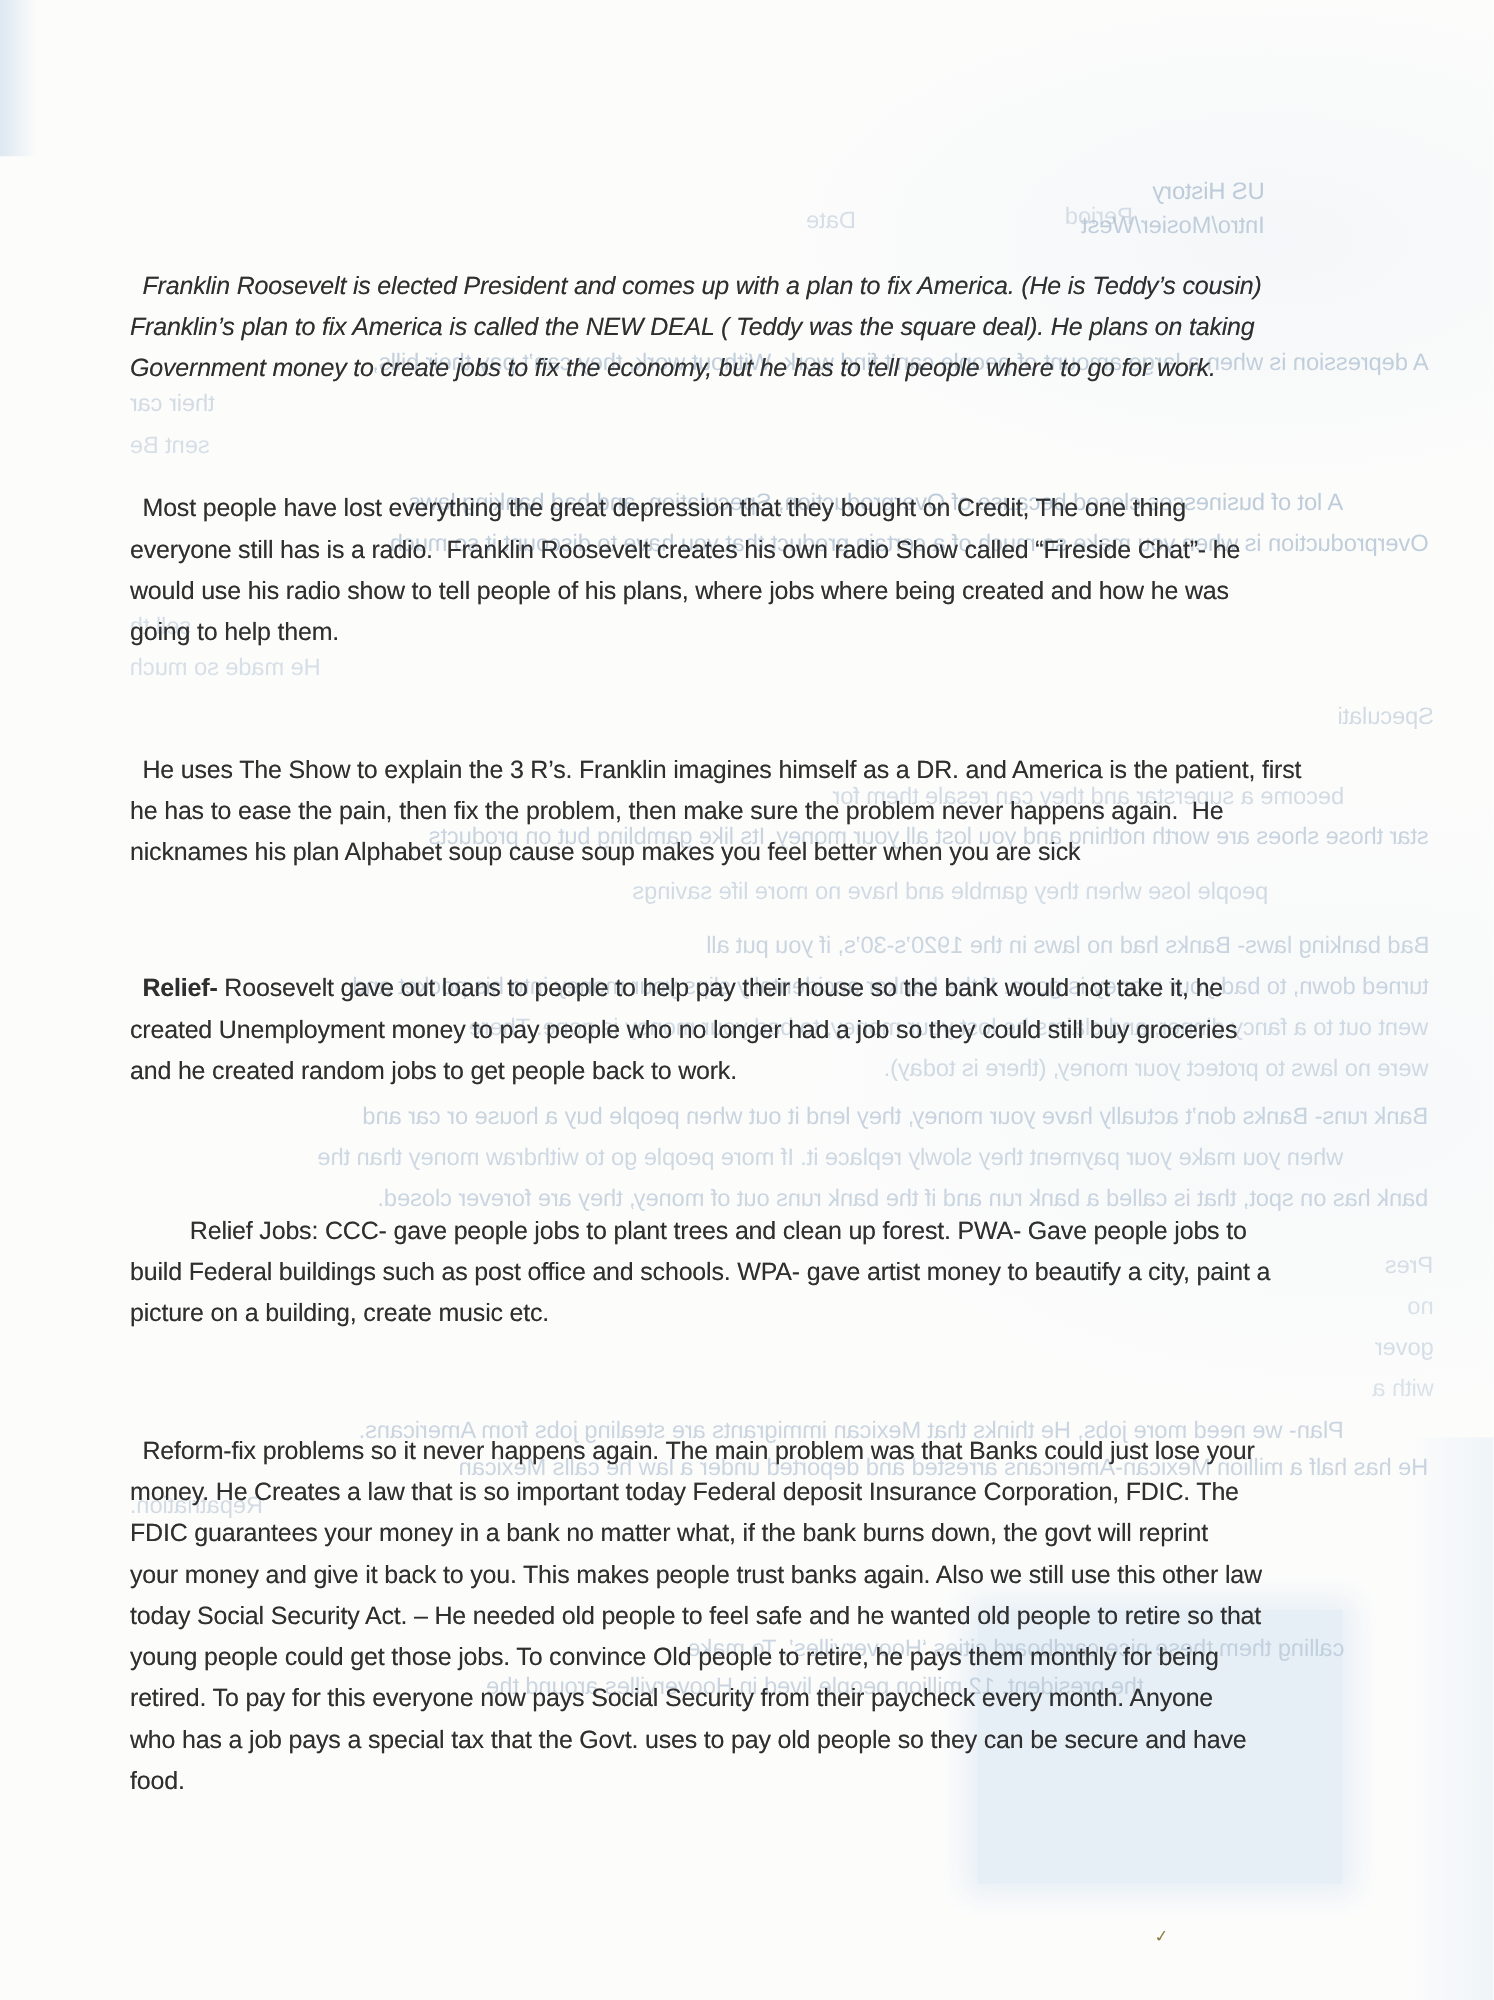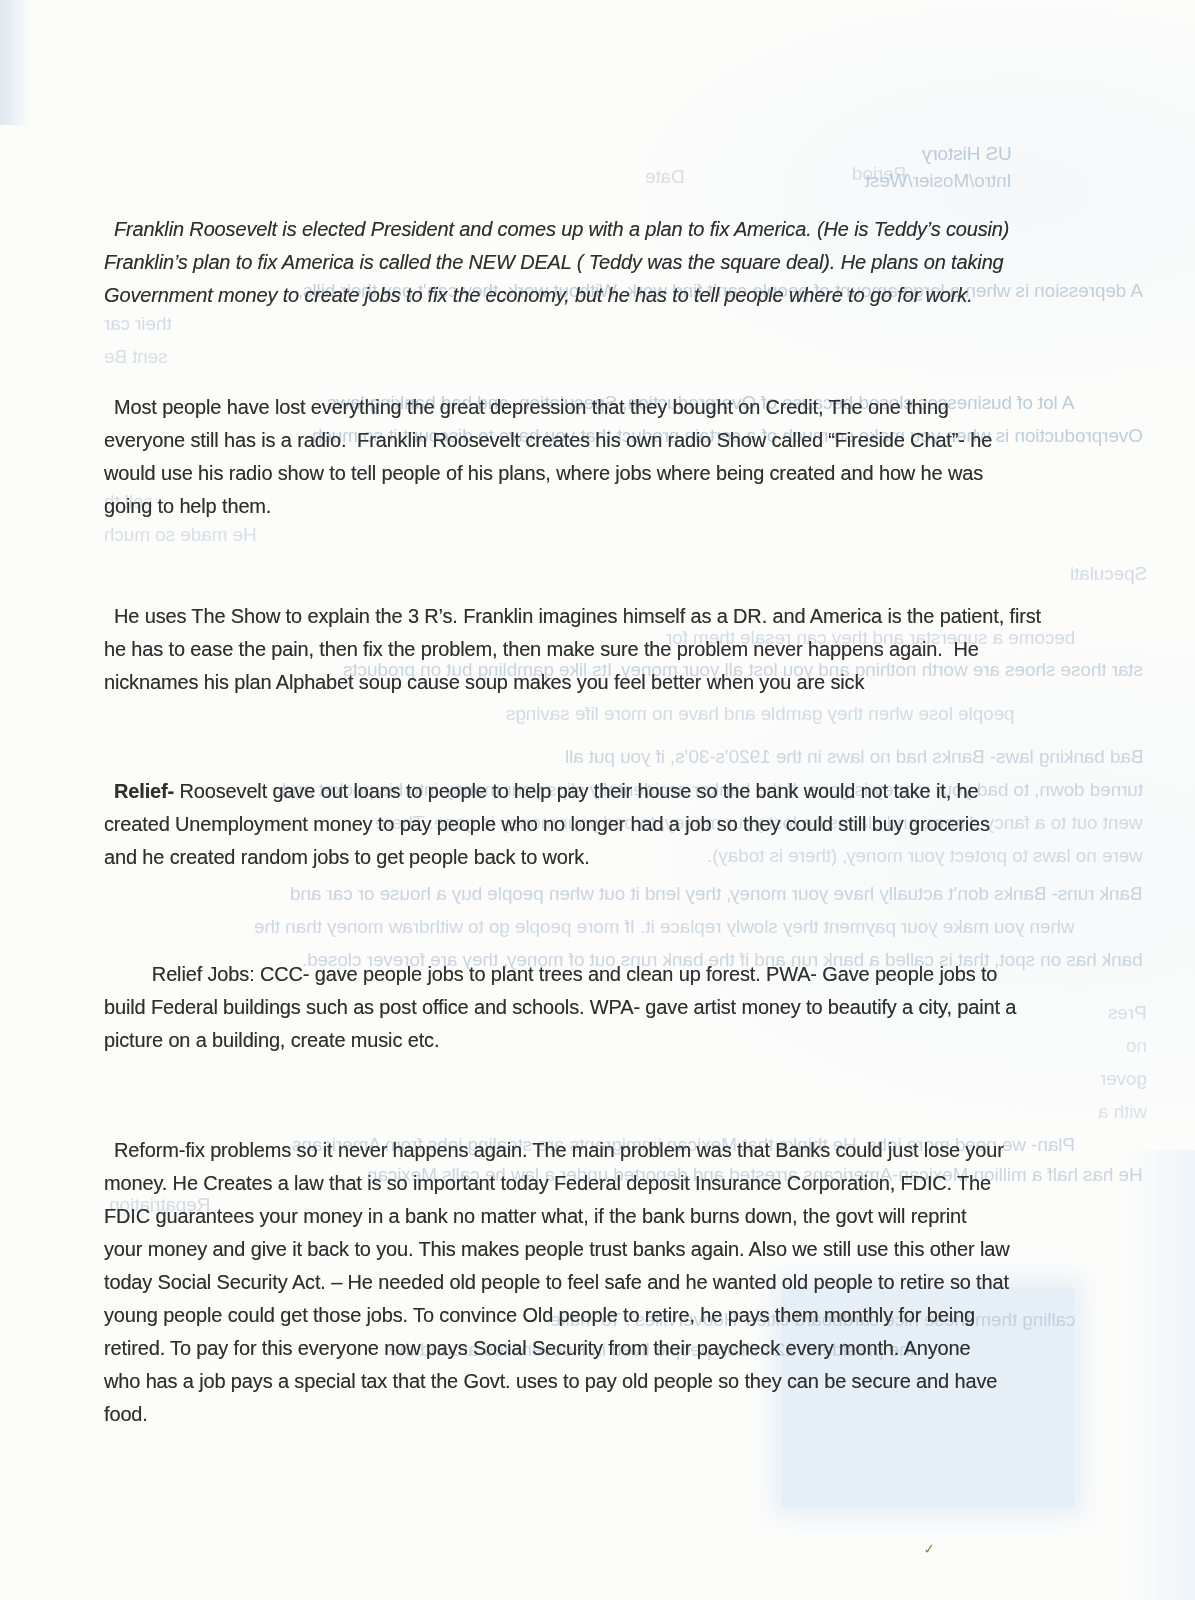--- a/index.html
+++ b/index.html
@@ -37,21 +37,21 @@
   #doc-body{
     position:absolute;left:104px;top:141px;width:1008px;
     font-size:20px;line-height:33px;letter-spacing:-0.15px;
     color:#2f2f2f;
     white-space:pre;
     text-shadow:0 0 0.5px rgba(45,45,45,.5);
   }
   #doc-body .para{white-space:pre;}
   #doc-body .lead{font-weight:bold;margin-left:10px;}
   .m-p2{margin-top:6px;font-style:italic;} .m-p3{margin-top:13px;} .m-p4{margin-top:11px;}
-  .m-p5{margin-top:10px;} .m-p6{margin-top:18px;} .m-p7{margin-top:12px;}
+  .m-p5{margin-top:10px;} .m-p6{margin-top:29px;} .m-p7{margin-top:12px;}
   .m-p8{margin-top:11px;}
 
   
   #bleed-layer{position:absolute;left:0;top:0;width:1195px;height:1600px;pointer-events:none;}
   .bleed{
     position:absolute;
     white-space:nowrap;
     transform:scaleX(-1);
     color:#aabccf;
     font-size:19px;line-height:30px;letter-spacing:-0.1px;

